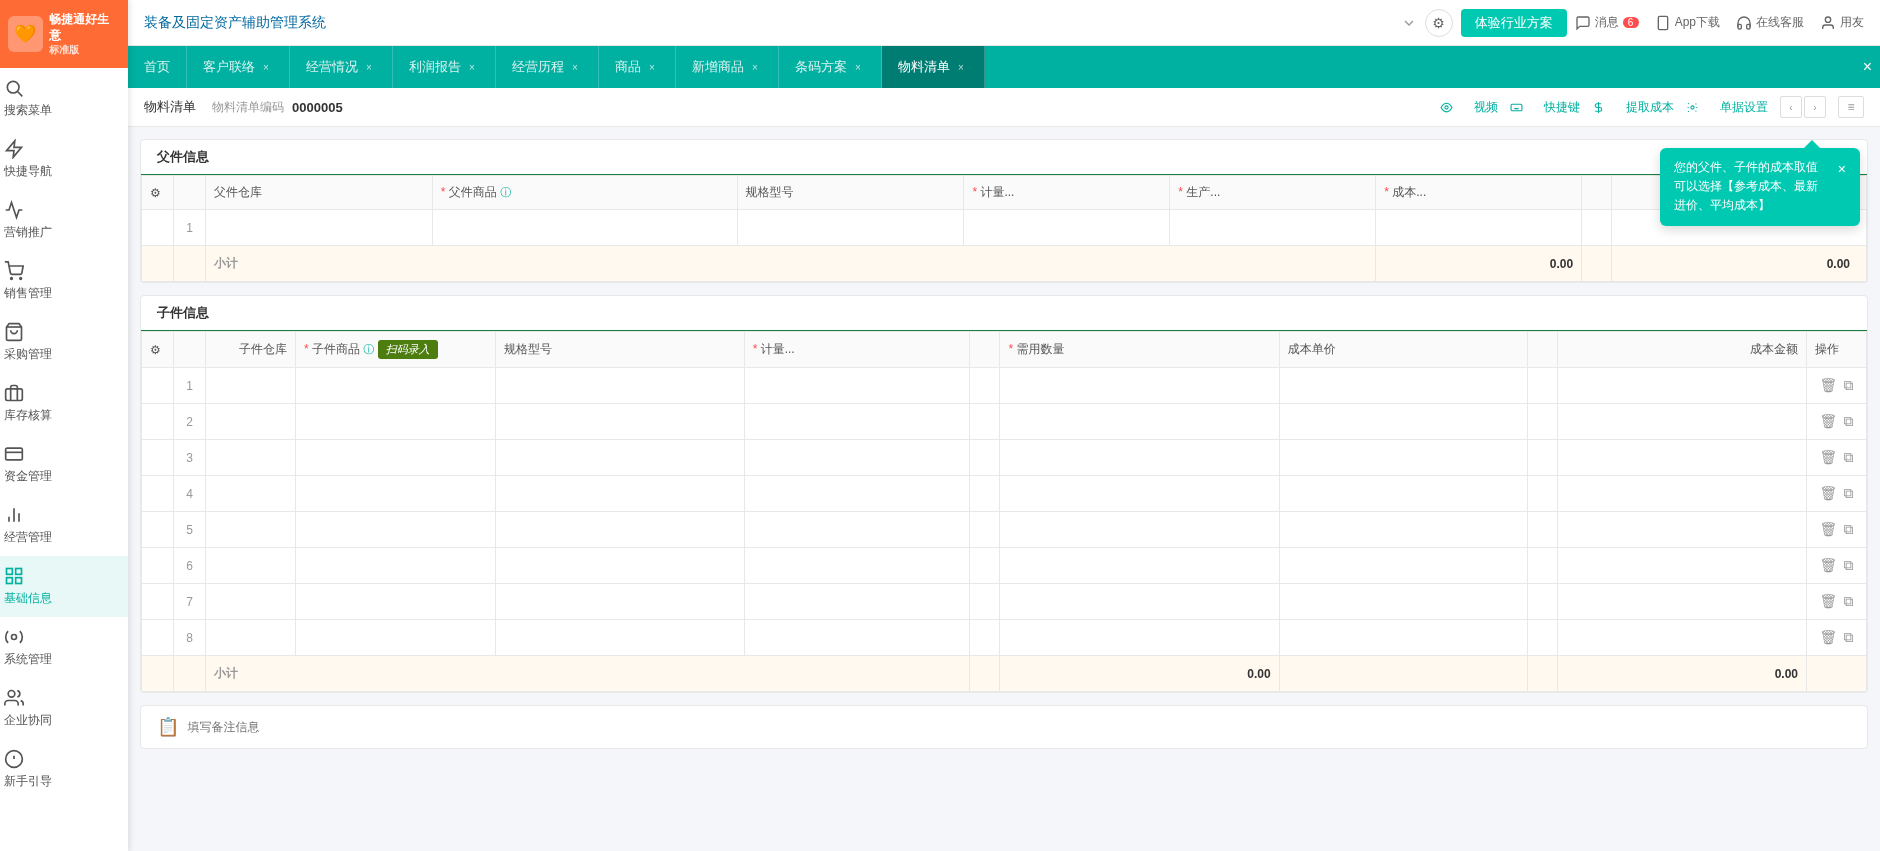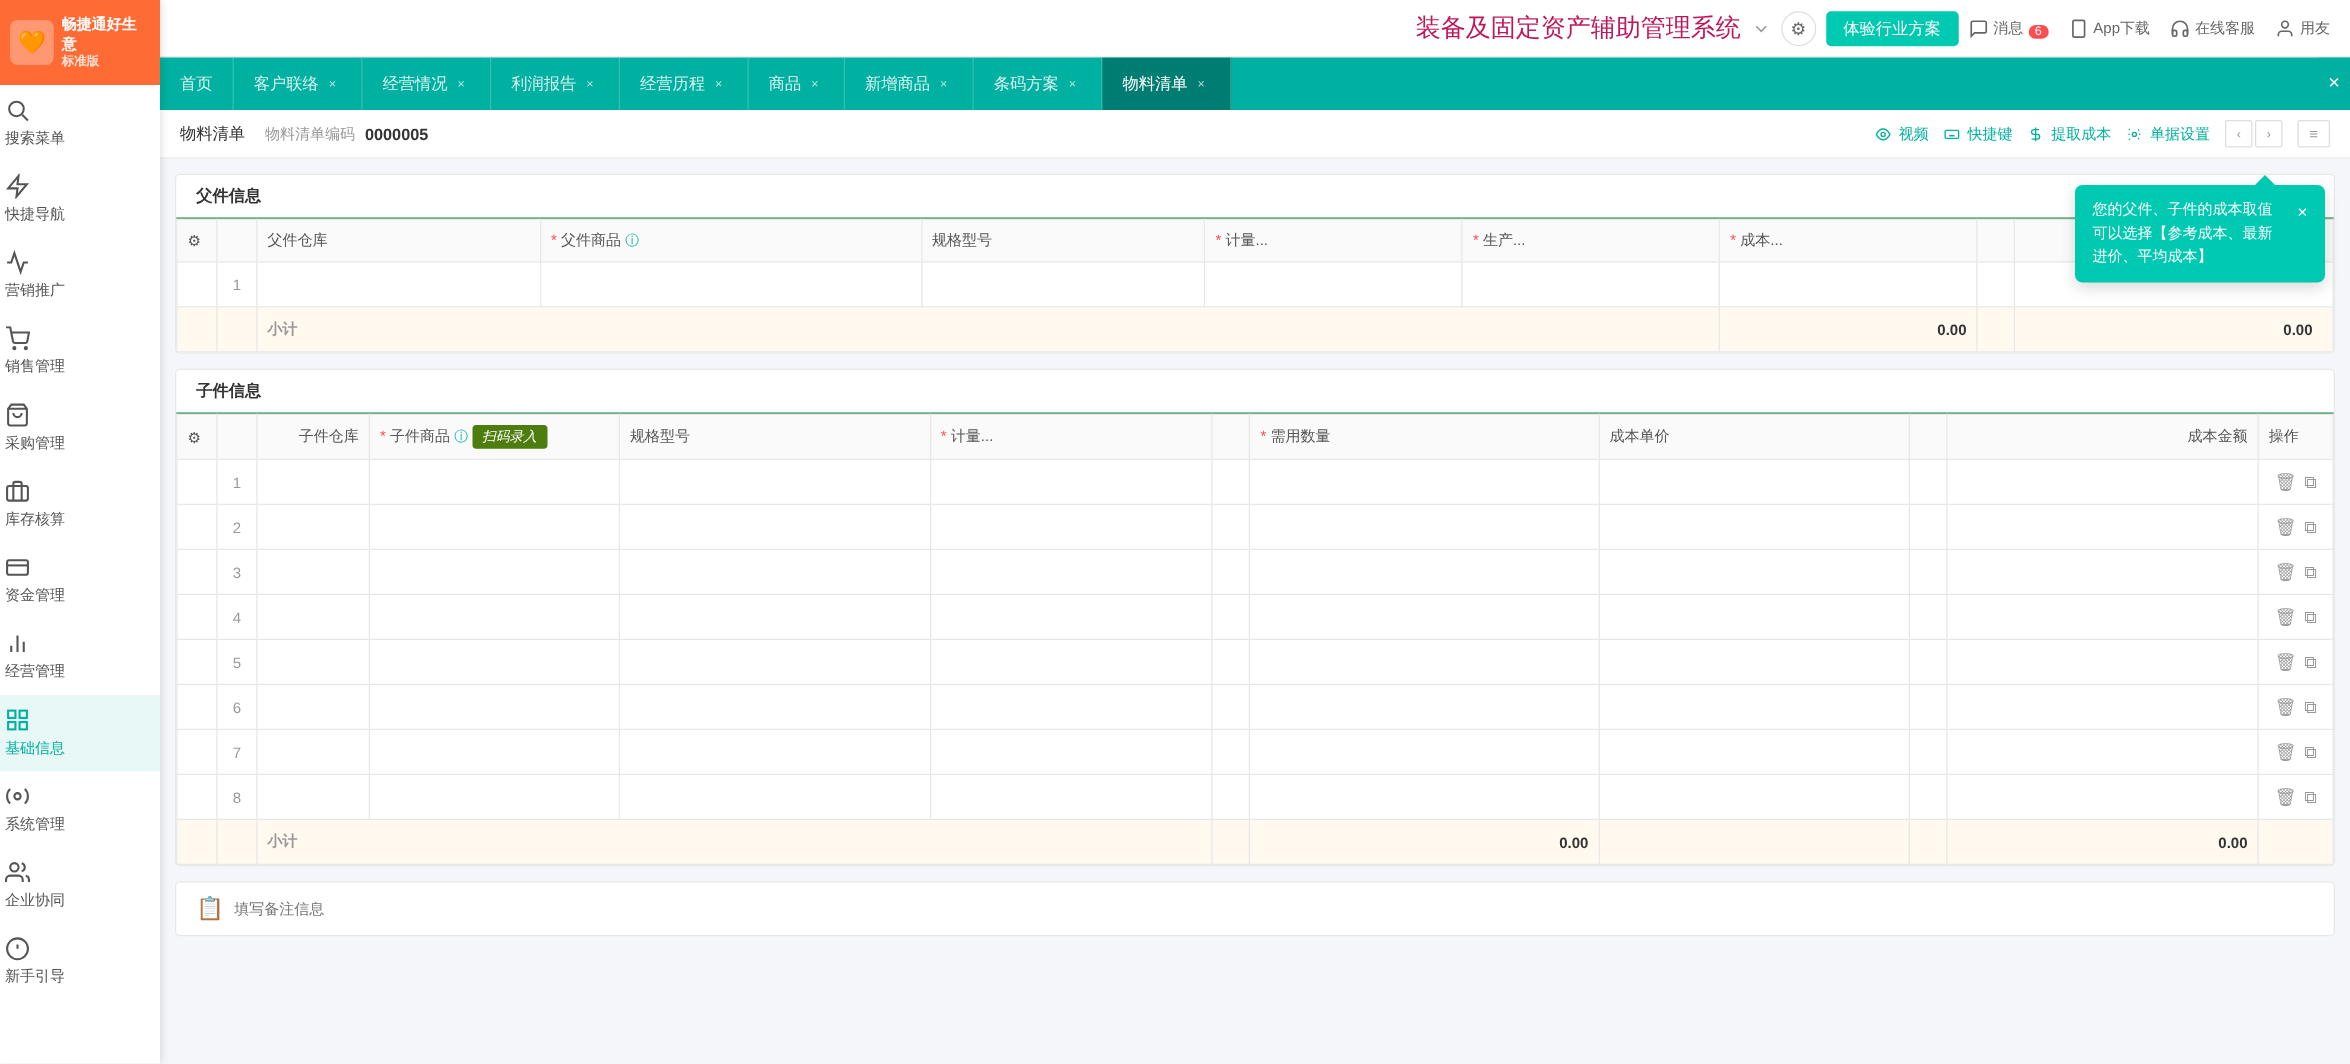--- a/index.html
+++ b/index.html
@@ -64,43 +64,42 @@
       background: #fff;
       height: 46px;
       display: flex;
       align-items: center;
       padding: 0 16px;
       border-bottom: 1px solid #e8e8e8;
       gap: 8px;
       flex-shrink: 0;
     }
     .topbar-title {
-      font-size: 20px;
-      color: #be185d;
+      font-size: 14px;
+      color: #0369a1;
       flex: 1;
-      text-align: right;
     }
     .topbar-btn {
       background: #00c9b1;
       color: white;
       border: none;
       border-radius: 4px;
       padding: 5px 14px;
       cursor: pointer;
       font-size: 13px;
     }
     .topbar-icons {
       display: flex;
       align-items: center;
       gap: 16px;
       font-size: 12px;
       color: #666;
     }
     .topbar-icon-item {
-      display: flex; align-items: flex-end; gap: 4px; cursor: pointer;
+      display: flex; align-items: center; gap: 4px; cursor: pointer;
     }
     .badge {
       background: #ff4d4f;
       color: white;
       border-radius: 10px;
       font-size: 10px;
       padding: 0 4px;
       min-width: 16px;
       text-align: center;
     }
@@ -169,21 +168,21 @@
     .page-code-value { color: #333; font-weight: bold; font-size: 13px; }
     .page-actions {
       margin-left: auto;
       display: flex;
       align-items: center;
       gap: 12px;
       font-size: 12px;
       color: #00b0a0;
     }
     .page-action-item {
-      display: flex; align-items: center; gap: 6px; cursor: pointer;
+      display: flex; align-items: center; gap: 21px; cursor: pointer;
     }
     .nav-arrows {
       display: flex; gap: 2px;
     }
     .nav-arrow {
       width: 22px; height: 22px;
       border: 1px solid #ddd;
       border-radius: 2px;
       display: flex; align-items: center; justify-content: center;
       cursor: pointer; font-size: 10px; color: #999;

